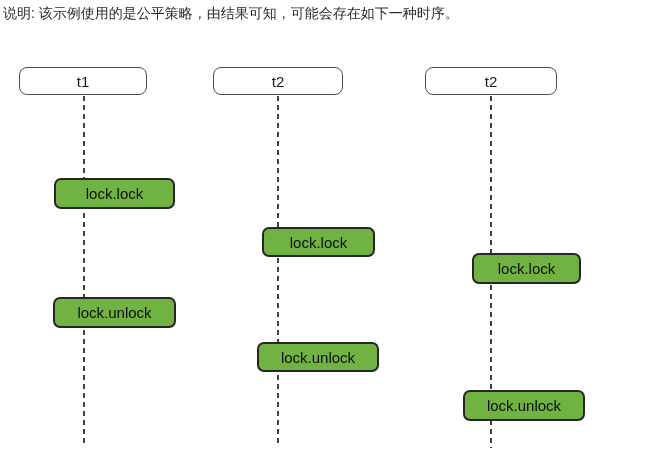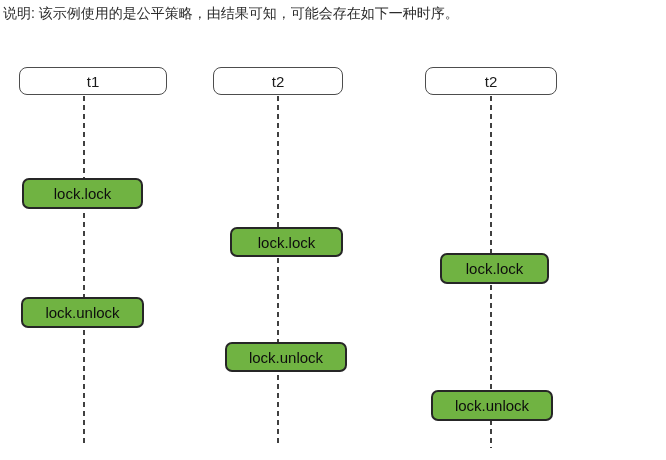--- a/index.html
+++ b/index.html
@@ -61,20 +61,21 @@
     background:var(--event-fill);
     border:2px solid var(--event-border);
     border-radius:7px;
     display:flex;
     align-items:center;
     justify-content:center;
     font-size:15px;
     color:#0d0d0d;
     z-index:2;
     box-sizing:border-box;
+    margin-left:32px;
   }
   .watermark{
     position:absolute;
     right:5px;
     top:430px;
     font-size:17px;
     color:var(--watermark);
     text-shadow:1px 1px 0 #ffffff;
     white-space:nowrap;
     z-index:3;
@@ -82,21 +83,21 @@
   }
 </style>
 </head>
 <body>
 
 <div class="canvas">
 
   <div class="note">说明: 该示例使用的是公平策略，由结果可知，可能会存在如下一种时序。</div>
 
   <div class="lifeline" style="left:83px;top:96px;height:351px"></div>
-  <div class="head" style="left:19px;top:67px;width:148px">t1</div>
+  <div class="head" style="left:19px;top:67px;width:128px">t1</div>
   <div class="event" style="left:22px;top:178px;width:121px;height:31px">lock.lock</div>
   <div class="event" style="left:21px;top:297px;width:123px;height:31px">lock.unlock</div>
 
   <div class="lifeline" style="left:277px;top:96px;height:351px"></div>
   <div class="head" style="left:213px;top:67px;width:130px">t2</div>
   <div class="event" style="left:230px;top:227px;width:113px;height:30px">lock.lock</div>
   <div class="event" style="left:225px;top:342px;width:122px;height:30px">lock.unlock</div>
 
   <div class="lifeline" style="left:490px;top:96px;height:352px"></div>
   <div class="head" style="left:425px;top:67px;width:132px">t2</div>

